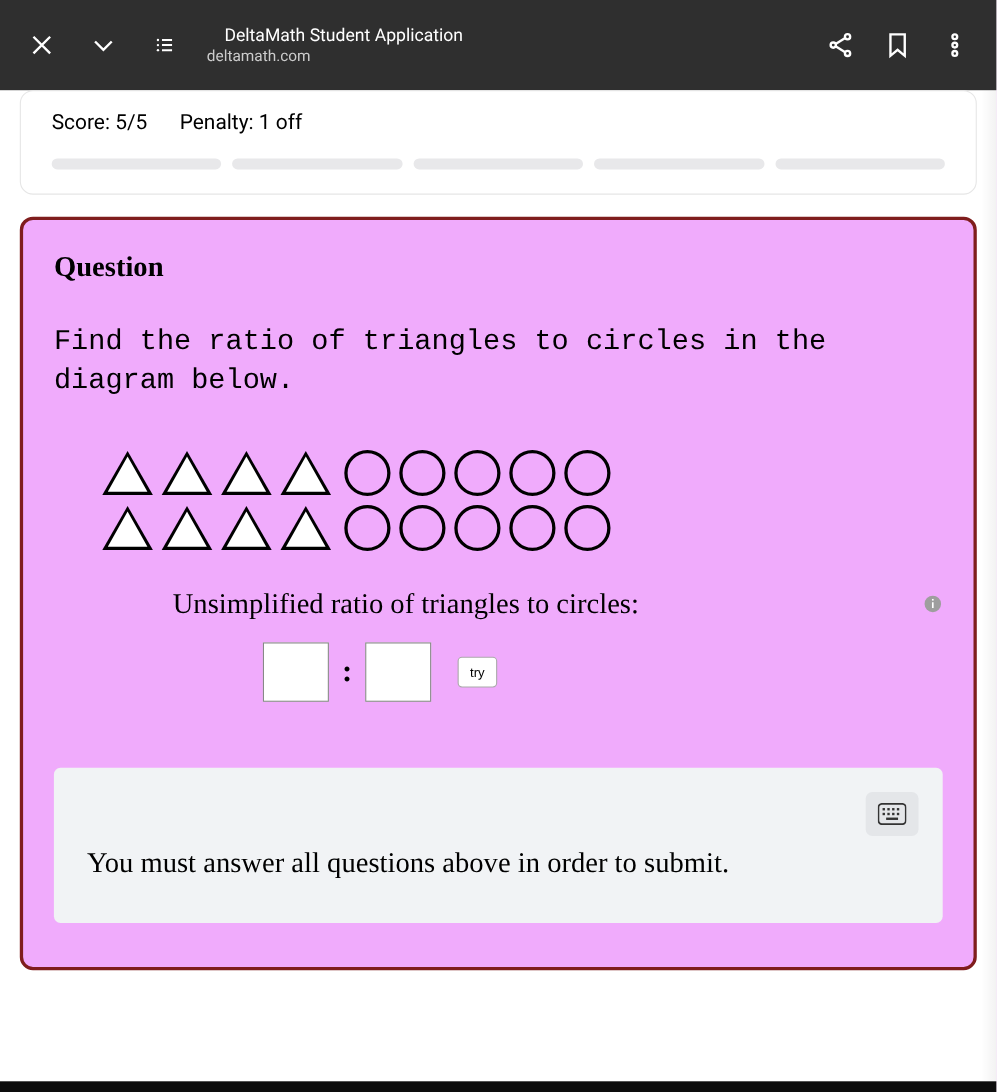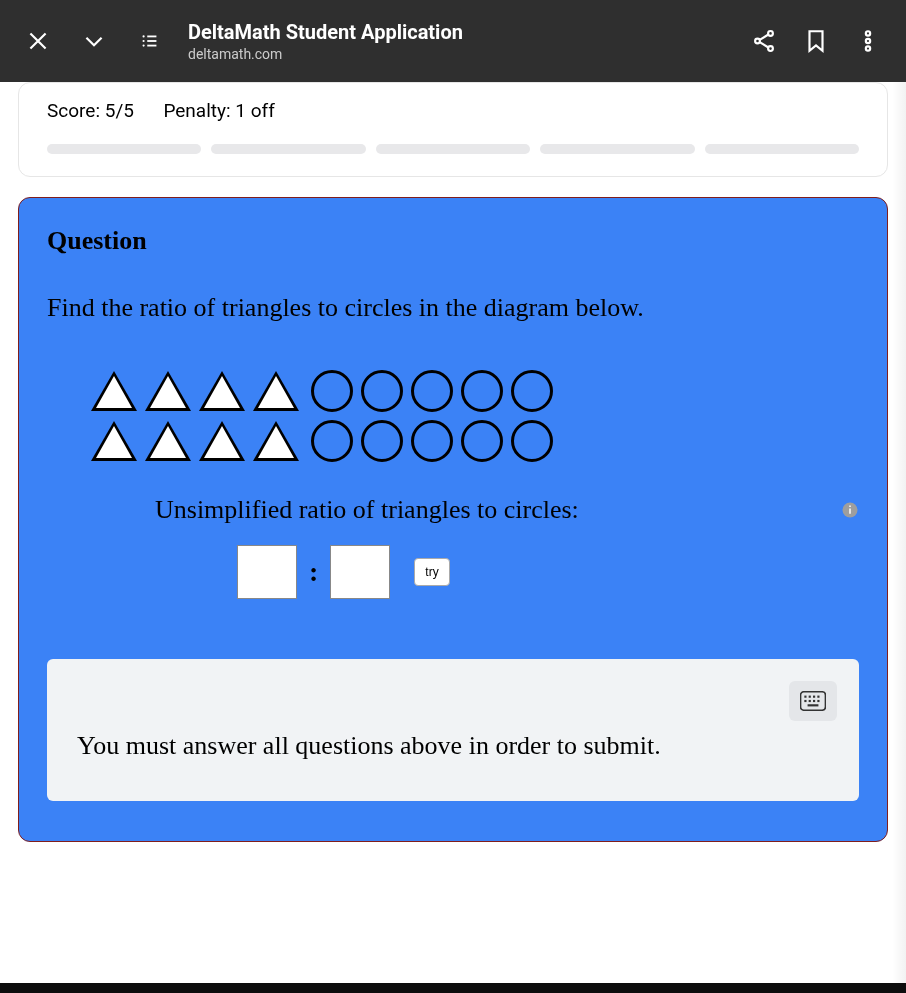--- a/index.html
+++ b/index.html
@@ -18,21 +18,21 @@
   }
   .topbar .icon-btn {
     width:44px; height:44px;
     display:flex; align-items:center; justify-content:center;
     color:#fff;
     cursor:pointer;
   }
   .topbar svg { width:26px; height:26px; stroke:#fff; fill:none; stroke-width:2; }
   .tab-icon svg { width:22px; height:22px; }
   .titleblock { flex:1; display:flex; flex-direction:column; justify-content:center; line-height:1.3; margin-left:4px;}
-  .titleblock .title { font-size:20px; font-weight:700; }
+  .titleblock .title { font-size:16px; font-weight:400;margin-left:16px; }
   .titleblock .domain { font-size:14px; color:#ccc; }
   .right-icons { display:flex; align-items:center; gap:8px; }
   .right-icons .icon-btn svg { width:26px; height:26px; }
 
   
   .content { padding:0 18px; }
   
   
   .score-card {
     background:#fff;
@@ -42,38 +42,38 @@
     margin-top:0;
   }
   .score-line { font-size:19px; }
   .score-line .bold { font-weight:400; }
   .score-line .gap { display:inline-block; width:20px; }
   .progress-row { display:flex; gap:10px; margin-top:22px; }
   .progress-seg { flex:1; height:10px; background:#e8e8ea; border-radius:5px; }
 
   
   .question-card {
-    background:#3b82f6;
-    border:1px solid #7f1d1d;
+    background:#f0abfc;
+    border:3px solid #7f1d1d;
     border-radius:12px;
     padding:28px 28px 40px;
     margin-top:20px;
   }
   .q-head { display:flex; justify-content:space-between; align-items:center; }
   .q-title { font-family: Georgia, 'Times New Roman', serif; font-weight:700; font-size:26px; }
   .show-examples-btn {
     border:1px solid #333;
     border-radius:6px;
     padding:12px 26px;
     font-size:20px;
     background:#fff;
     cursor:pointer;
   }
   .prompt {
-    font-family: Liberation Serif, serif;
+    font-family: Liberation Mono, monospace;
     font-size:26px;
     line-height:1.4;
     margin-top:34px;
   }
   .shapes-area { margin:40px 0 10px 44px; }
   .shape-row { display:flex; align-items:center; gap:4px; height:50px; }
   .triangle {
     width:0; height:0;
     border-left:23px solid transparent;
     border-right:23px solid transparent;

